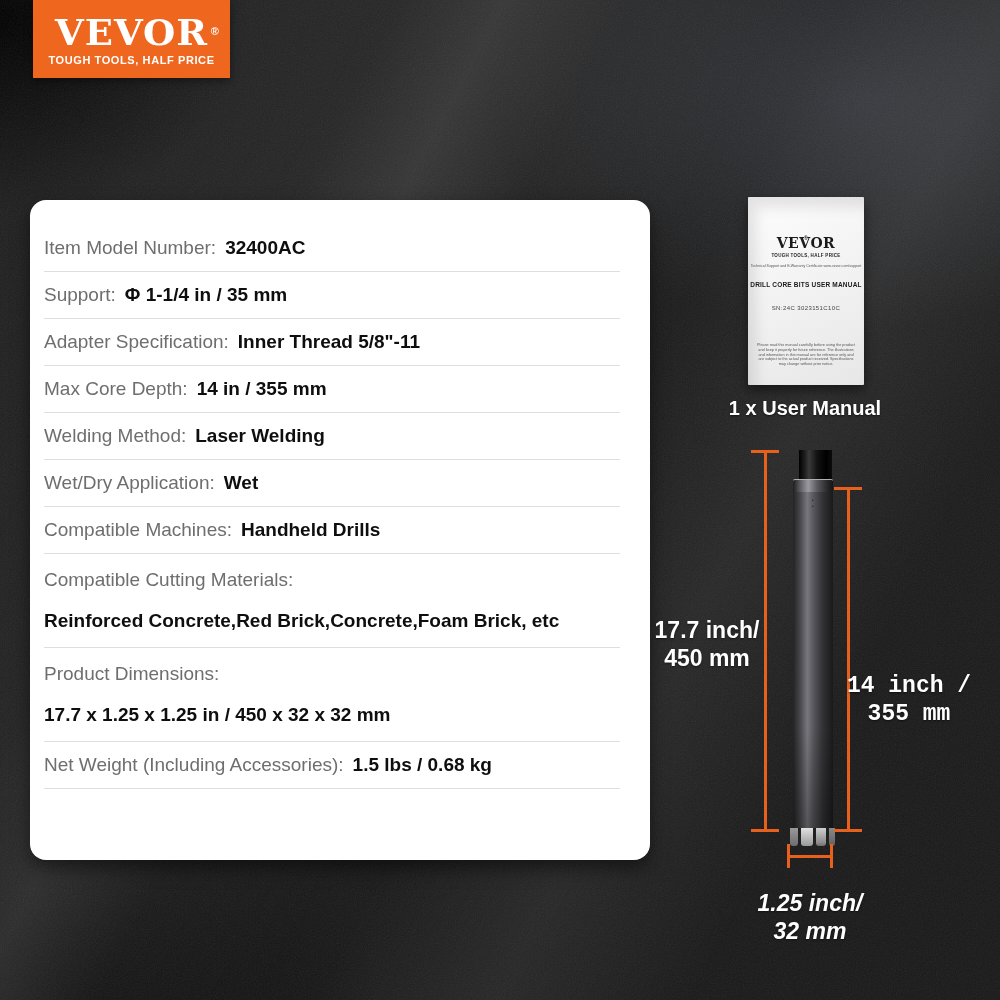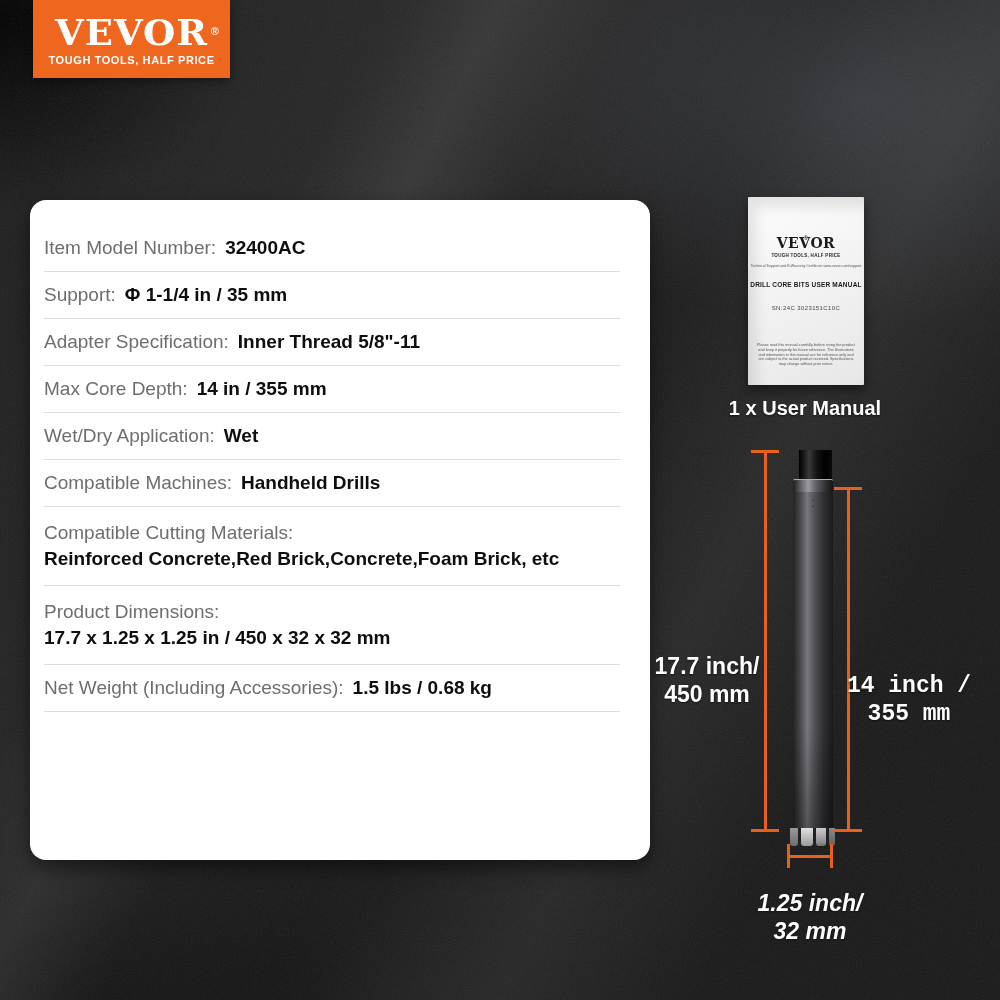--- a/index.html
+++ b/index.html
@@ -36,21 +36,21 @@
     background:#fff;border-radius:16px;box-shadow:0 8px 18px rgba(0,0,0,.5);
     box-sizing:border-box;padding:12px 30px 0 18px;color:#111;
   }
   .spec-row{padding:11px 0;border-bottom:1px solid #dedede;margin-left:-4px;
     font-size:19px;line-height:24px;}
   .spec-row.first{padding-top:24px;}
   .spec-row.last{border-bottom:none;}
   .spec-row .lbl{color:#6e6e6e;}
   .spec-row .val{color:#0e0e0e;font-weight:bold;margin-left:9px;}
   .spec-row.twoline{padding-top:14px;padding-bottom:14px;}
-  .spec-row.twoline .val{display:block;margin-left:0;margin-top:2px;}
+  .spec-row.twoline .val{display:block;margin-left:0;margin-top:17px;}
 
   
   .manual{
     position:absolute;left:748px;top:197px;width:116px;height:188px;
     background:linear-gradient(155deg,#fdfdfd 0%,#f3f3f3 45%,#e7e7e7 100%);
     box-shadow:0 5px 12px rgba(0,0,0,.5), inset 8px 10px 14px rgba(0,0,0,.10);
     border-radius:1px;
   }
   .manual *{position:absolute;left:0;width:100%;text-align:center;color:#1a1a1a;}
   .m-brand{top:38px;font-family:"DejaVu Serif",serif;font-weight:900;font-size:14px;letter-spacing:.5px;}
@@ -130,20 +130,23 @@
     <div class="spec-row">
       <span class="lbl">Support:</span><span class="val">Φ 1-1/4 in / 35 mm</span>
     </div>
     <div class="spec-row">
       <span class="lbl">Adapter Specification:</span><span class="val">Inner Thread 5/8"-11</span>
     </div>
     <div class="spec-row">
       <span class="lbl">Max Core Depth:</span><span class="val">14 in / 355 mm</span>
     </div>
     <div class="spec-row">
+      <span class="lbl">Welding Method:</span><span class="val">Laser Welding</span>
+    </div>
+    <div class="spec-row">
       <span class="lbl">Wet/Dry Application:</span><span class="val">Wet</span>
     </div>
     <div class="spec-row">
       <span class="lbl">Compatible Machines:</span><span class="val">Handheld Drills</span>
     </div>
     <div class="spec-row twoline">
       <span class="lbl">Compatible Cutting Materials:</span><span class="val">Reinforced Concrete,Red Brick,Concrete,Foam Brick, etc</span>
     </div>
     <div class="spec-row twoline">
       <span class="lbl">Product Dimensions:</span><span class="val">17.7 x 1.25 x 1.25 in / 450 x 32 x 32 mm</span>
@@ -173,21 +176,21 @@
   <div class="bit-teeth">
     <div class="tooth t1"></div>
     <div class="tooth t2"></div>
     <div class="tooth t3"></div>
     <div class="tooth t4"></div>
   </div>
 
   <div class="dim" style="left:764px;top:452px;width:3px;height:379px;"></div>
   <div class="dim" style="left:751px;top:450px;width:28px;height:3px;"></div>
   <div class="dim" style="left:751px;top:829px;width:28px;height:3px;"></div>
-  <div class="dim-label" style="left:627px;top:616px;width:160px;margin-top:36px;">
+  <div class="dim-label" style="left:627px;top:616px;width:160px;">
     <div>17.7 inch/</div>
     <div>450 mm</div>
   </div>
 
   <div class="dim" style="left:847px;top:488px;width:3px;height:343px;"></div>
   <div class="dim" style="left:834px;top:487px;width:28px;height:3px;"></div>
   <div class="dim" style="left:834px;top:829px;width:28px;height:3px;"></div>
   <div class="dim-label" style="left:844px;top:672px;width:130px;font-family:Liberation Mono, monospace;">
     <div>14 inch /</div>
     <div>355 mm</div>

